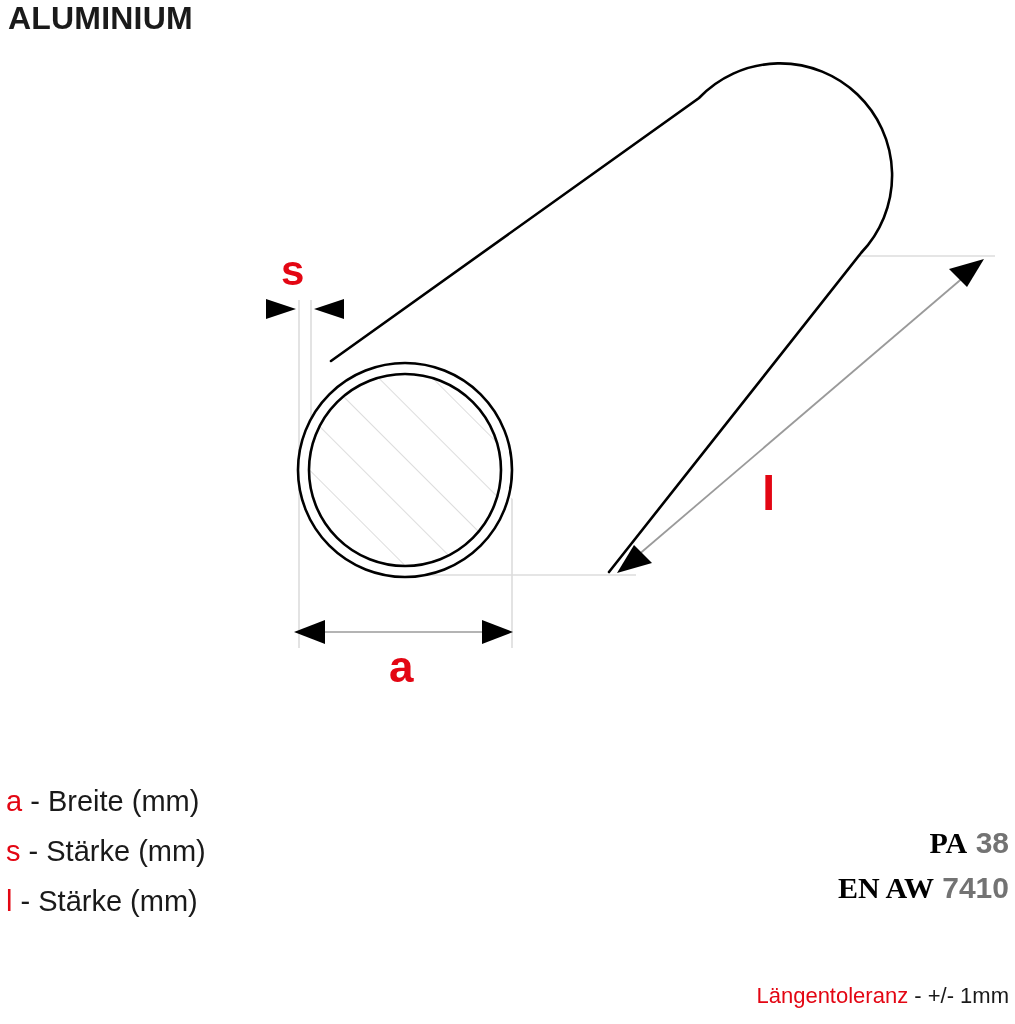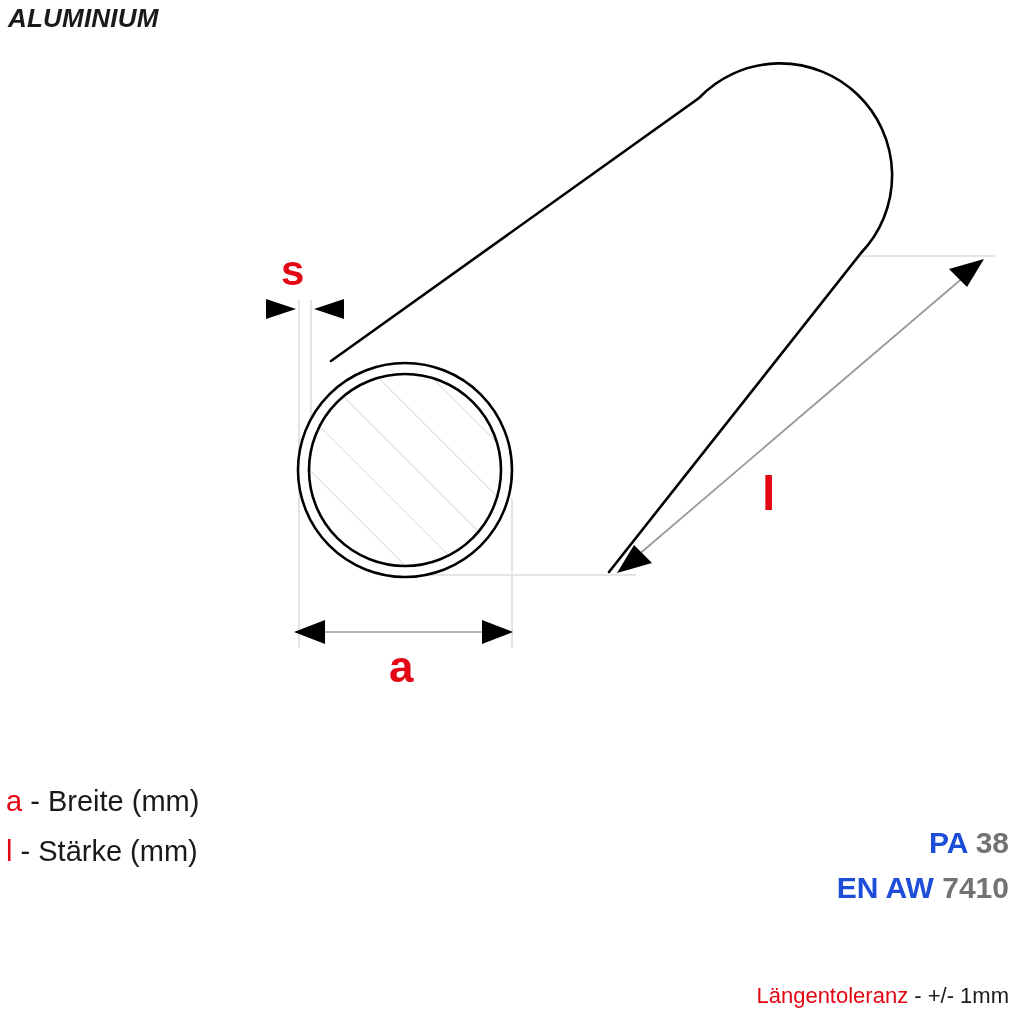--- a/index.html
+++ b/index.html
@@ -18,26 +18,25 @@
   }
 
   
   #title-block {
     position: absolute;
     left: 8px;
     top: 0px;
     width: 600px;
   }
   .title-line {
-    font-size: 26px;
+    font-size: 32px;
     font-weight: bold;
     line-height: 36px;
     letter-spacing: 0.2px;
     white-space: nowrap;
-    font-style: italic;
   }
   .title-line.material { color: #1a1a1a; }
   .title-line.product  { color: #e30613; }
 
   
   #drawing {
     position: absolute;
     left: 0;
     top: 0;
     width: 1015px;
@@ -71,21 +70,21 @@
     top: 820px;
     text-align: right;
     width: 460px;
   }
   .spec-row {
     font-size: 30px;
     font-weight: bold;
     line-height: 45px;
     white-space: nowrap;
   }
-  .spec-key   { color: #1d4ed8; }
+  .spec-key   { color: #000000; font-family: Liberation Serif, serif; }
   .spec-value { color: #737373; }
 
   
   #tolerance-block {
     position: absolute;
     right: 6px;
     bottom: 8px;
     text-align: right;
     width: 700px;
   }
@@ -178,20 +177,23 @@
 
 <div class="dim-label" id="label-s">s</div>
 <div class="dim-label" id="label-a">a</div>
 <div class="dim-label" id="label-l">l</div>
 
 <div id="legend">
   <div class="legend-row">
     <span class="legend-sym">a</span><span class="legend-txt"> - </span><span class="legend-txt">Breite (mm)</span>
   </div>
   <div class="legend-row">
+    <span class="legend-sym">s</span><span class="legend-txt"> - </span><span class="legend-txt">Stärke (mm)</span>
+  </div>
+  <div class="legend-row">
     <span class="legend-sym">l</span><span class="legend-txt"> - </span><span class="legend-txt">Stärke (mm)</span>
   </div>
 </div>
 
 <div id="spec-block">
   <div class="spec-row">
     <span class="spec-key">PA</span>
     <span class="spec-value">38</span>
   </div>
   <div class="spec-row">

